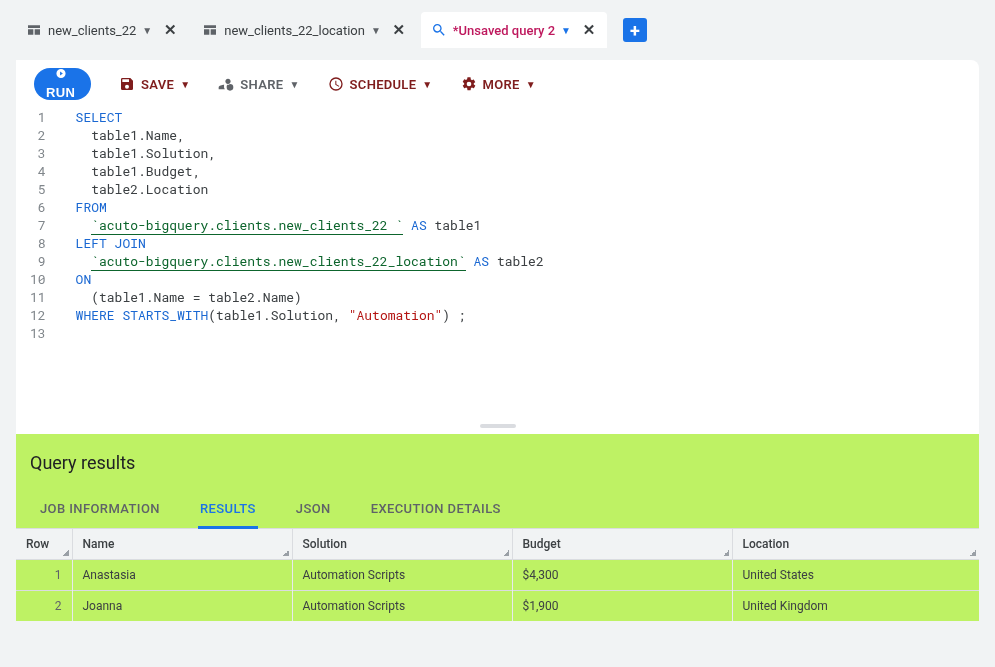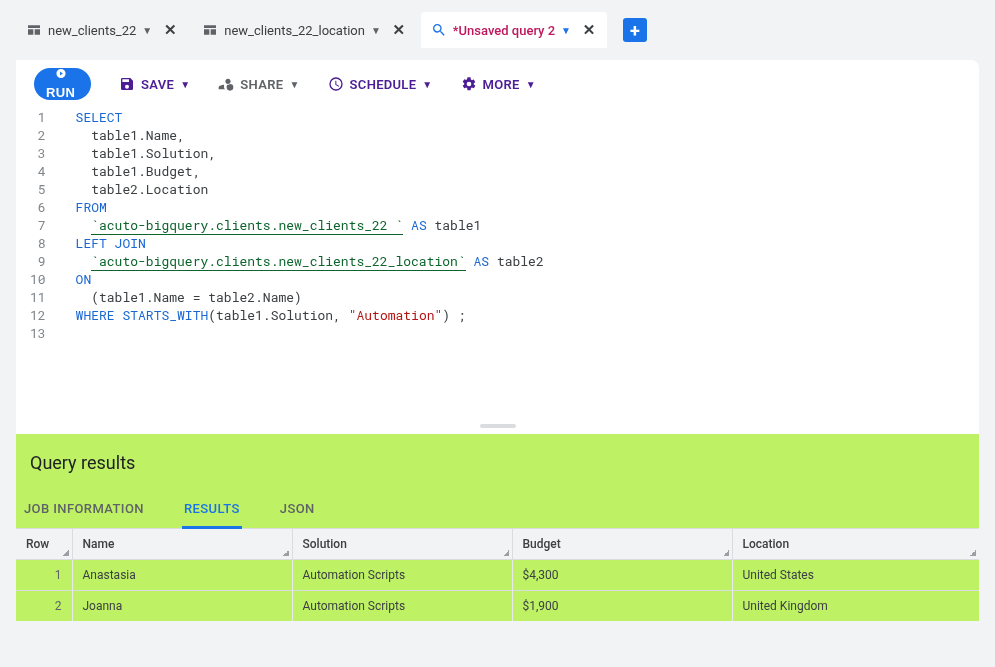--- a/index.html
+++ b/index.html
@@ -74,21 +74,21 @@
   font-size: 13px;
   cursor: pointer;
   letter-spacing: 0.3px;
   flex-direction: column;
 }
 .run-btn svg { width: 16px; height: 16px; fill: #fff; }
 .toolbar-btn {
   display: flex;
   align-items: center;
   gap: 6px;
-  color: #4c1d95;
+  color: #7f1d1d;
   font-weight: 600;
   font-size: 13px;
   cursor: pointer;
   letter-spacing: 0.3px;
 }
 .toolbar-btn.muted { color: #5f6368; }
 .toolbar-btn svg { width: 16px; height: 16px; fill: currentColor; }
 .toolbar-btn .caret { font-size: 10px; }
 .editor {
   flex: 1;
@@ -121,21 +121,21 @@
 }
 .results-panel {
   background: #bef264;
   margin: 0 16px 0 16px;
   padding-top: 12px;
 }
 .results-title {
   font-size: 18px; color: #202124; padding: 6px 14px 18px 14px;
 }
 .results-tabs {
-  display: flex; gap: 36px; padding: 0 6px;
+  display: flex; gap: 36px; padding: 0 22px;
   border-bottom: 1px solid #dadce0;
 }
 .rtab {
   padding: 10px 2px; font-size: 13px; font-weight: 500; letter-spacing: 0.4px;
   color: #5f6368; cursor: pointer; border-bottom: 3px solid transparent;
   margin-bottom: -1px;
 }
 .rtab.active { color: #1a73e8; border-bottom-color: #1a73e8; }
 .data-table {
   width: 100%; border-collapse: collapse; font-size: 12px;
@@ -250,20 +250,21 @@
 </div>
 
 <div class="resize-handle"></div>
 
 <div class="results-panel">
   <div class="results-title">Query results</div>
   <div class="results-tabs" id="rtabs">
       <div class="rtab">JOB INFORMATION</div>
       <div class="rtab active">RESULTS</div>
       <div class="rtab">JSON</div>
+      <div class="rtab">EXECUTION DETAILS</div>
     </div>
   <table class="data-table">
     <thead>
         <tr id="thead-row">
           <th style="width: 56px;">Row</th>
           <th class="col-name">Name</th>
           <th class="col-solution">Solution</th>
           <th class="col-budget">Budget</th>
           <th>Location</th>
         </tr>

